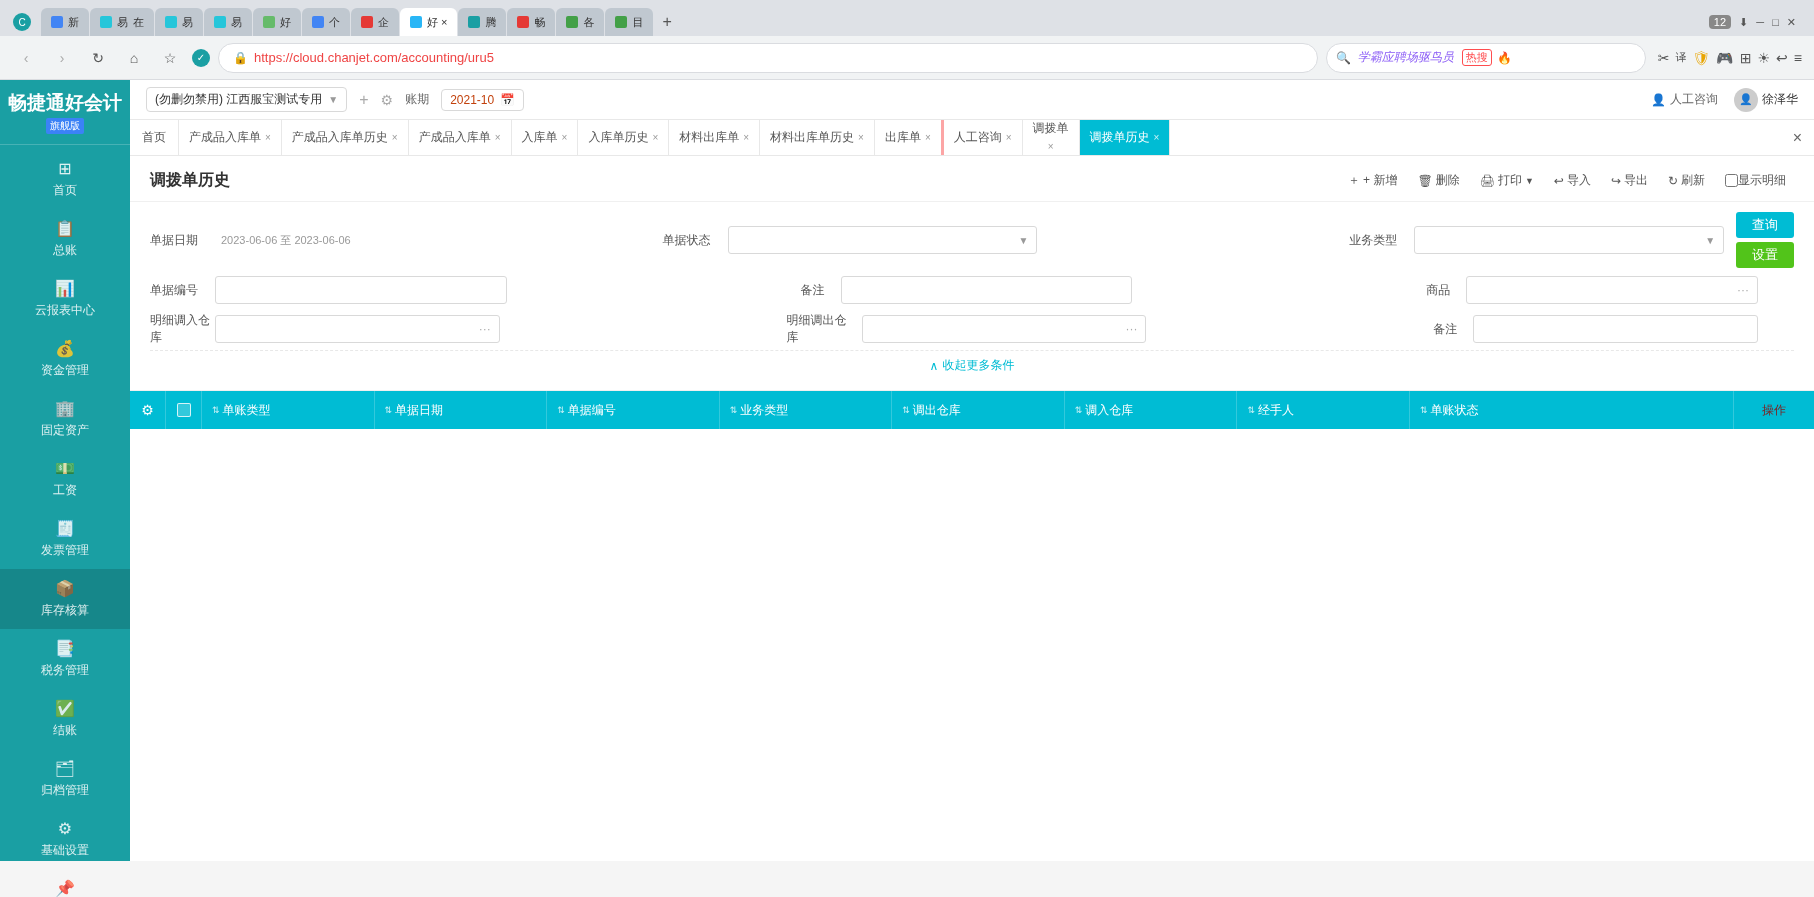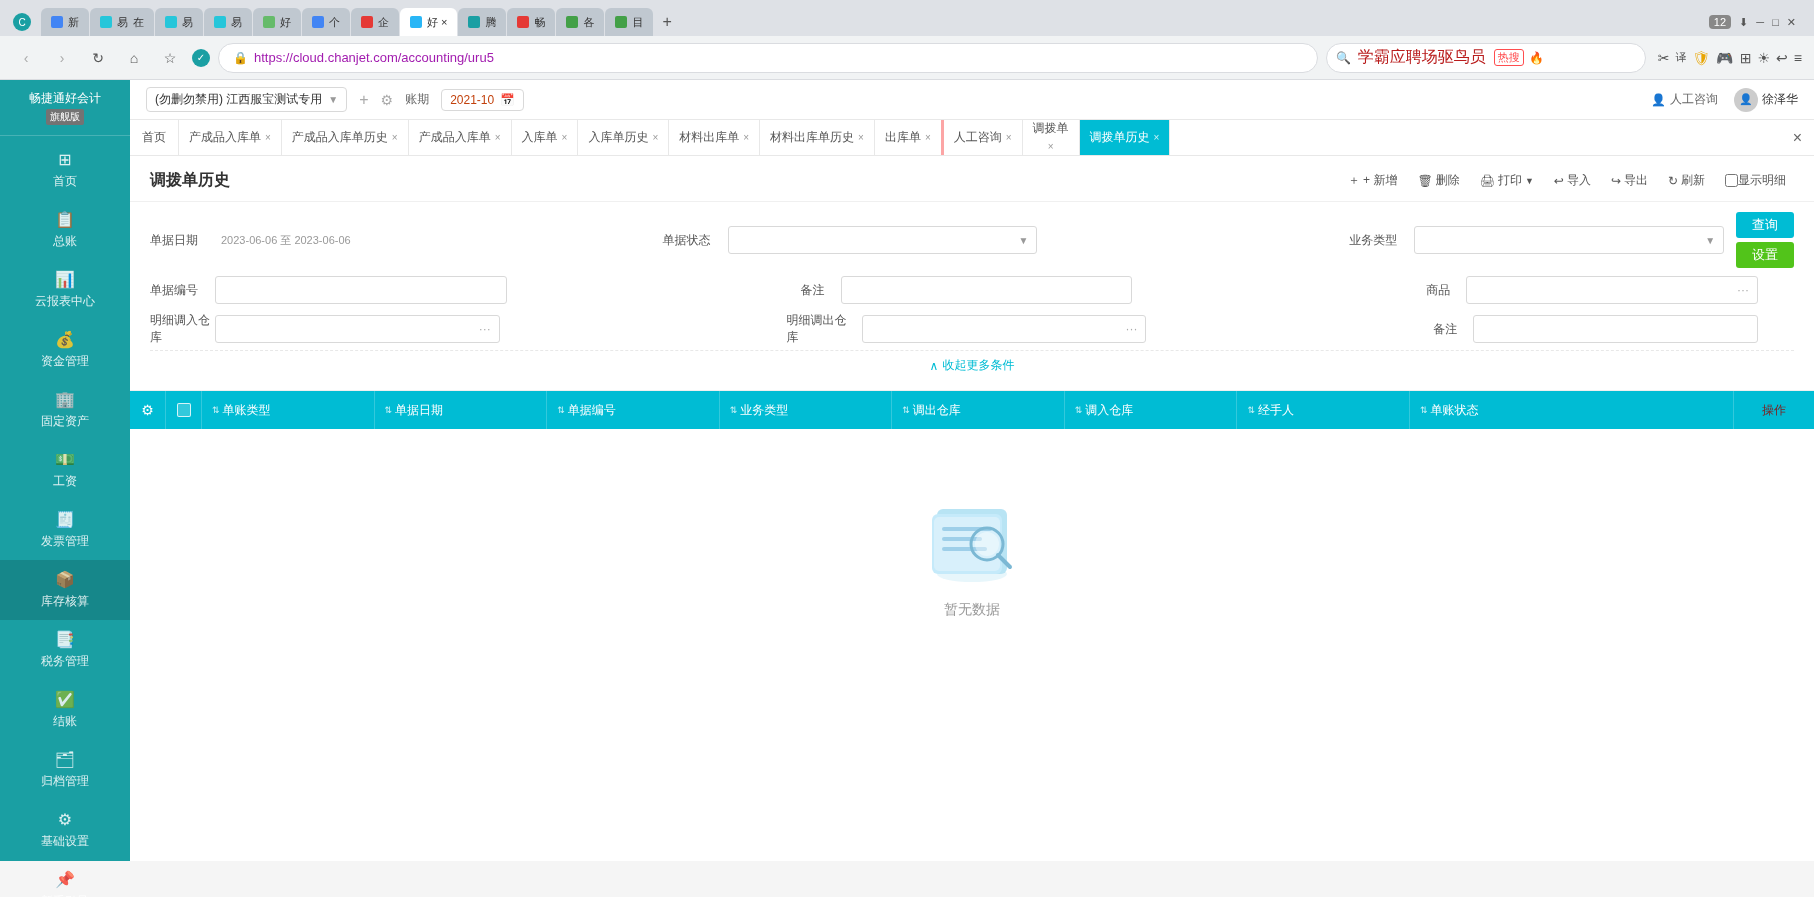--- a/index.html
+++ b/index.html
@@ -82,46 +82,46 @@
   <button class="nav-btn disabled">‹</button>
   <button class="nav-btn disabled">›</button>
   <button class="nav-btn">↻</button>
   <button class="nav-btn">⌂</button>
   <button class="nav-btn">☆</button>
   <div style="flex:0 0 18px; height:18px; border-radius:50%; background:#1a9fa3; display:flex; align-items:center; justify-content:center;">
     <span style="color:#fff; font-size:10px;">✓</span>
   </div>
   <div style="flex:1; height:30px; background:#fff; border:1px solid #dadce0; border-radius:15px; padding:0 14px; display:flex; align-items:center; gap:6px;">
     <span style="color:#1a73e8; font-size:12px;">🔒</span>
-    <span style="font-size:13px; color:#a21caf;">https://cloud.chanjet.com/accounting/uru5</span>
+    <span style="font-size:13px; color:#ef4444;">https://cloud.chanjet.com/accounting/uru5</span>
   </div>
   <div style="flex:0 0 320px; height:30px; background:#fff; border:1px solid #dadce0; border-radius:15px; padding:0 10px; display:flex; align-items:center; gap:6px;">
     <span style="color:#888;">🔍</span>
-    <span style="font-size:16px; color:#b91c1c;">学霸应聘场驱鸟员</span>
+    <span style="font-size:12px; color:#8b5cf6;font-style:italic;">学霸应聘场驱鸟员</span>
     <span style="color:#ff4d4f; font-size:11px; border:1px solid #ff4d4f; border-radius:3px; padding:0 3px; margin-left:2px;">热搜</span>
     <span style="color:#ff6600;">🔥</span>
   </div>
   <div style="display:flex; align-items:center; gap:6px; margin-left:4px;">
     <span style="font-size:14px; color:#555;">✂</span>
     <span style="font-size:11px; color:#555;">译</span>
     <span style="font-size:14px; color:#e9a500;">🛡</span>
     <span style="font-size:14px; color:#555;">🎮</span>
     <span style="font-size:14px; color:#555;">⊞</span>
     <span style="font-size:14px; color:#555;">☀</span>
     <span style="font-size:14px; color:#555;">↩</span>
     <span style="font-size:14px; color:#555;">≡</span>
   </div>
 </div>
 
 <div style="display:flex; height:781px;">
 
   <div style="width:130px; background:#1a9fa3; flex-shrink:0; display:flex; flex-direction:column; align-items:center;">
     <div style="width:100%; background:#1a9fa3; padding:10px 0; display:flex; flex-direction:column; align-items:center; border-bottom:1px solid rgba(255,255,255,0.2); margin-bottom:4px;">
-      <span style="color:#fff; font-size:12px; font-weight:normal;">畅捷通好会计</span>
-      <span style="color:#fff; font-size:10px; background:#737373; border-radius:2px; padding:1px 4px; margin-top:2px;">旗舰版</span>
+      <span style="color:#fff; font-size:19px; font-weight:bold;">畅捷通好会计</span>
+      <span style="color:#fff; font-size:10px; background:#3b82f6; border-radius:2px; padding:1px 4px; margin-top:2px;">旗舰版</span>
     </div>
     <div class="sidebar-item">
       <span style="font-size:16px;">⊞</span>
       <span>首页</span>
     </div>
     <div class="sidebar-item">
       <span style="font-size:16px;">📋</span>
       <span>总账</span>
     </div>
     <div class="sidebar-item">
@@ -387,38 +387,17 @@
           </div>
           <div style="flex:2; color:#fff; font-size:12px; padding:0 10px; display:flex; align-items:center; gap:3px; cursor:pointer; height:100%; border-right:1px solid rgba(255,255,255,0.2); min-width:160px;">
             <span style="font-size:9px; opacity:0.8;">⇅</span>
             <span>单账状态</span>
           </div>
           <div style="width:80px; display:flex; align-items:center; justify-content:center; color:#7f1d1d; font-size:12px; height:100%;">
             <span>操作</span>
           </div>
         </div>
 
-        <div style="display:flex; flex-direction:column; align-items:center; justify-content:center; padding:60px 0;">
-
-          <div style="width:120px; height:100px; margin-bottom:12px; position:relative;">
-            <svg width="120" height="100" viewBox="0 0 120 100">
-
-              <ellipse cx="60" cy="85" rx="35" ry="8" fill="#d0eef8" opacity="0.5"></ellipse>
-              <rect x="25" y="20" width="70" height="65" rx="6" fill="#b8e4f4"></rect>
-              <rect x="20" y="25" width="70" height="60" rx="6" fill="#c5eafa"></rect>
-              <rect x="22" y="28" width="66" height="54" rx="5" fill="#d8f0fb"></rect>
-
-              <rect x="30" y="38" width="50" height="4" rx="2" fill="#9ecfe9"></rect>
-              <rect x="30" y="48" width="40" height="4" rx="2" fill="#9ecfe9"></rect>
-              <rect x="30" y="58" width="45" height="4" rx="2" fill="#9ecfe9"></rect>
-
-              <circle cx="75" cy="55" r="16" fill="none" stroke="#7bb8d4" stroke-width="3"></circle>
-              <circle cx="75" cy="55" r="12" fill="rgba(255,255,255,0.4)"></circle>
-              <line x1="86" y1="66" x2="98" y2="78" stroke="#7bb8d4" stroke-width="4" stroke-linecap="round"></line>
-            </svg>
-          </div>
-          <span style="color:#999; font-size:14px;">暂无数据</span>
-        </div>
       </div>
 
     </div>
   </div>
 </div>
 
 </body></html>

